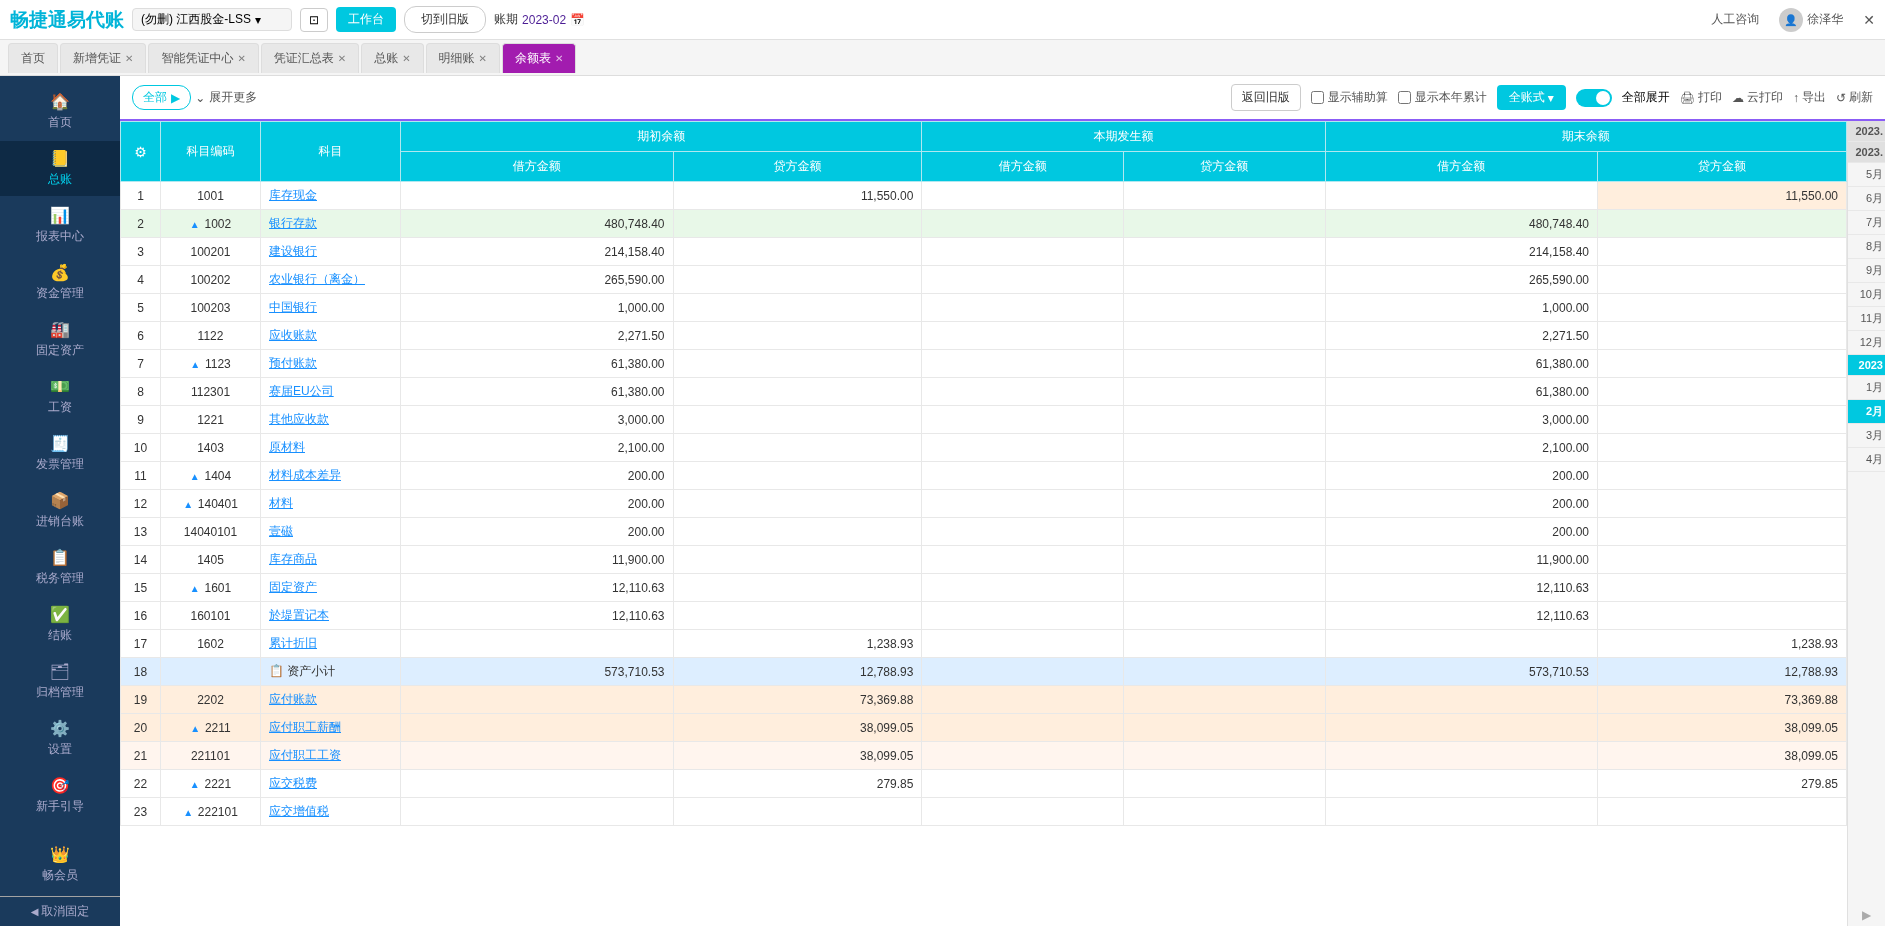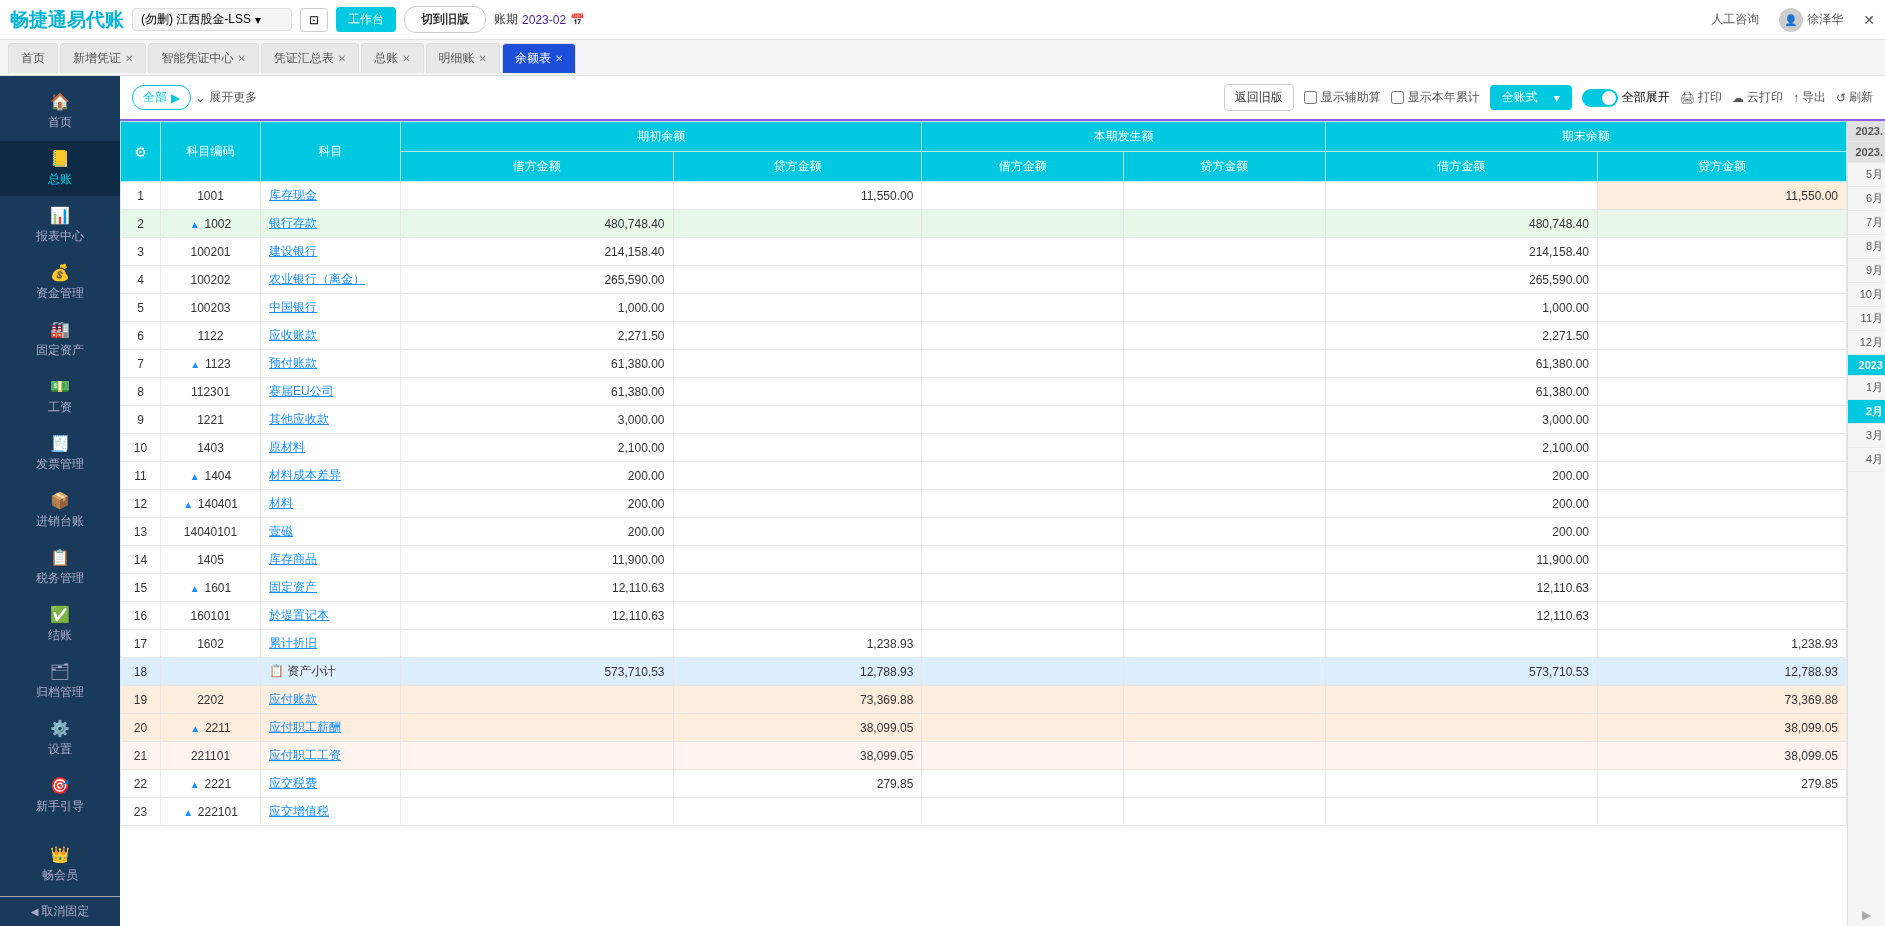--- a/index.html
+++ b/index.html
@@ -3,29 +3,29 @@
   <meta charset="utf-8">
   <style>
     * { box-sizing: border-box; margin: 0; padding: 0; font-family: 'Microsoft YaHei', Arial, sans-serif; font-size: 12px; }
     body { background: #f0f2f5; overflow: hidden; }
 
     
     .top-bar { display: flex; align-items: center; background: #fff; height: 40px; padding: 0 10px; border-bottom: 1px solid #e0e0e0; gap: 8px; }
     .app-logo { color: #00b4d8; font-weight: bold; font-size: 19px; white-space: nowrap; }
     .company-selector { display: flex; align-items: center; background: #f5f5f5; border: 1px solid #ddd; border-radius: 4px; padding: 2px 8px; gap: 4px; cursor: pointer; min-width: 160px; }
     .top-btn { background: #00c8e0; color: #fff; border: none; border-radius: 4px; padding: 4px 12px; cursor: pointer; font-size: 12px; font-family: Liberation Serif, serif; }
-    .top-btn-outline { background: #fff; color: #333; border: 1px solid #ccc; border-radius: 12px; padding: 4px 16px; cursor: pointer; font-size: 12px; font-weight: bold; }
+    .top-btn-outline { background: #fff; color: #333; border: 1px solid #ccc; border-radius: 12px; padding: 4px 16px; cursor: pointer; font-size: 12px; }
     .period-info { display: flex; align-items: center; gap: 4px; color: #333; }
     .top-bar-right { margin-left: auto; display: flex; align-items: center; gap: 20px; color: #555; }
     .avatar-area { display: flex; align-items: center; gap: 4px; cursor: pointer; }
 
     
     .tab-bar { display: flex; align-items: center; background: #f5f5f5; border-bottom: 1px solid #ddd; padding: 0 8px; height: 36px; gap: 2px; }
     .tab { display: flex; align-items: center; padding: 6px 12px; border-radius: 4px 4px 0 0; cursor: pointer; color: #555; gap: 4px; background: #e8e8e8; border: 1px solid #ddd; border-bottom: none; }
-    .tab.active { background: #1d4ed8; color: #fff; }
+    .tab.active { background: #a21caf; color: #fff; }
     .tab .close-btn { font-size: 10px; cursor: pointer; opacity: 0.7; }
 
     
     .main-layout { display: flex; height: calc(926px - 40px - 36px); }
 
     
     .sidebar { width: 120px; background: #1a3a5c; display: flex; flex-direction: column; align-items: center; padding-top: 8px; gap: 2px; flex-shrink: 0; }
     .sidebar-item { display: flex; flex-direction: column; align-items: center; padding: 8px 4px; cursor: pointer; color: #aac; width: 100%; text-align: center; gap: 3px; font-size: 11px; }
     .sidebar-item.active { background: #0e2a45; color: #00d4f0; }
     .sidebar-icon { font-size: 16px; }
@@ -35,22 +35,22 @@
     .content { flex: 1; display: flex; flex-direction: column; overflow: hidden; background: #f0f2f5; }
 
     
     .toolbar { display: flex; align-items: center; padding: 8px 12px; background: #fff; border-bottom: 2px solid #8b5cf6; gap: 8px; flex-wrap: wrap; }
     .filter-area { display: flex; align-items: center; gap: 4px; }
     .filter-btn { display: flex; align-items: center; border: 1px solid #00c8e0; border-radius: 12px; padding: 3px 10px; color: #00c8e0; cursor: pointer; gap: 4px; font-size: 12px; }
     .expand-btn { display: flex; align-items: center; gap: 4px; color: #555; cursor: pointer; font-size: 12px; }
     .toolbar-right { margin-left: auto; display: flex; align-items: center; gap: 10px; }
     .btn-return { background: #fff; color: #333; border: 1px solid #ccc; border-radius: 4px; padding: 4px 10px; cursor: pointer; font-size: 12px; }
     .checkbox-group { display: flex; align-items: center; gap: 4px; color: #555; }
-    .btn-style { background: #00c8e0; color: #fff; border: none; border-radius: 4px; padding: 4px 12px; cursor: pointer; font-size: 12px; display: flex; align-items: center; gap: 16px; }
-    .toggle-btn { display: flex; align-items: center; gap: 4px; }
+    .btn-style { background: #00c8e0; color: #fff; border: none; border-radius: 4px; padding: 4px 12px; cursor: pointer; font-size: 12px; display: flex; align-items: center; gap: 3px; }
+    .toggle-btn { display: flex; align-items: center; gap: 10px; }
     .toggle-switch { width: 36px; height: 18px; background: #00c8e0; border-radius: 9px; position: relative; cursor: pointer; }
     .toggle-switch::after { content:''; position: absolute; width: 14px; height: 14px; background: #fff; border-radius: 50%; top: 2px; right: 2px; }
     .icon-btn { color: #555; cursor: pointer; display: flex; align-items: center; gap: 3px; }
 
     
     .table-wrapper { flex: 1; overflow: auto; padding: 0; background: #fff; }
     table { width: 100%; border-collapse: collapse; min-width: 900px; }
     thead tr th { background: #00c8e0; color: #fff; text-align: center; padding: 6px 4px; border: 1px solid #b0e8f0; font-weight: normal; position: sticky; top: 0; z-index: 2; }
     .col-setting { width: 40px; background: #00c8e0; }
     .col-code { width: 100px; }

